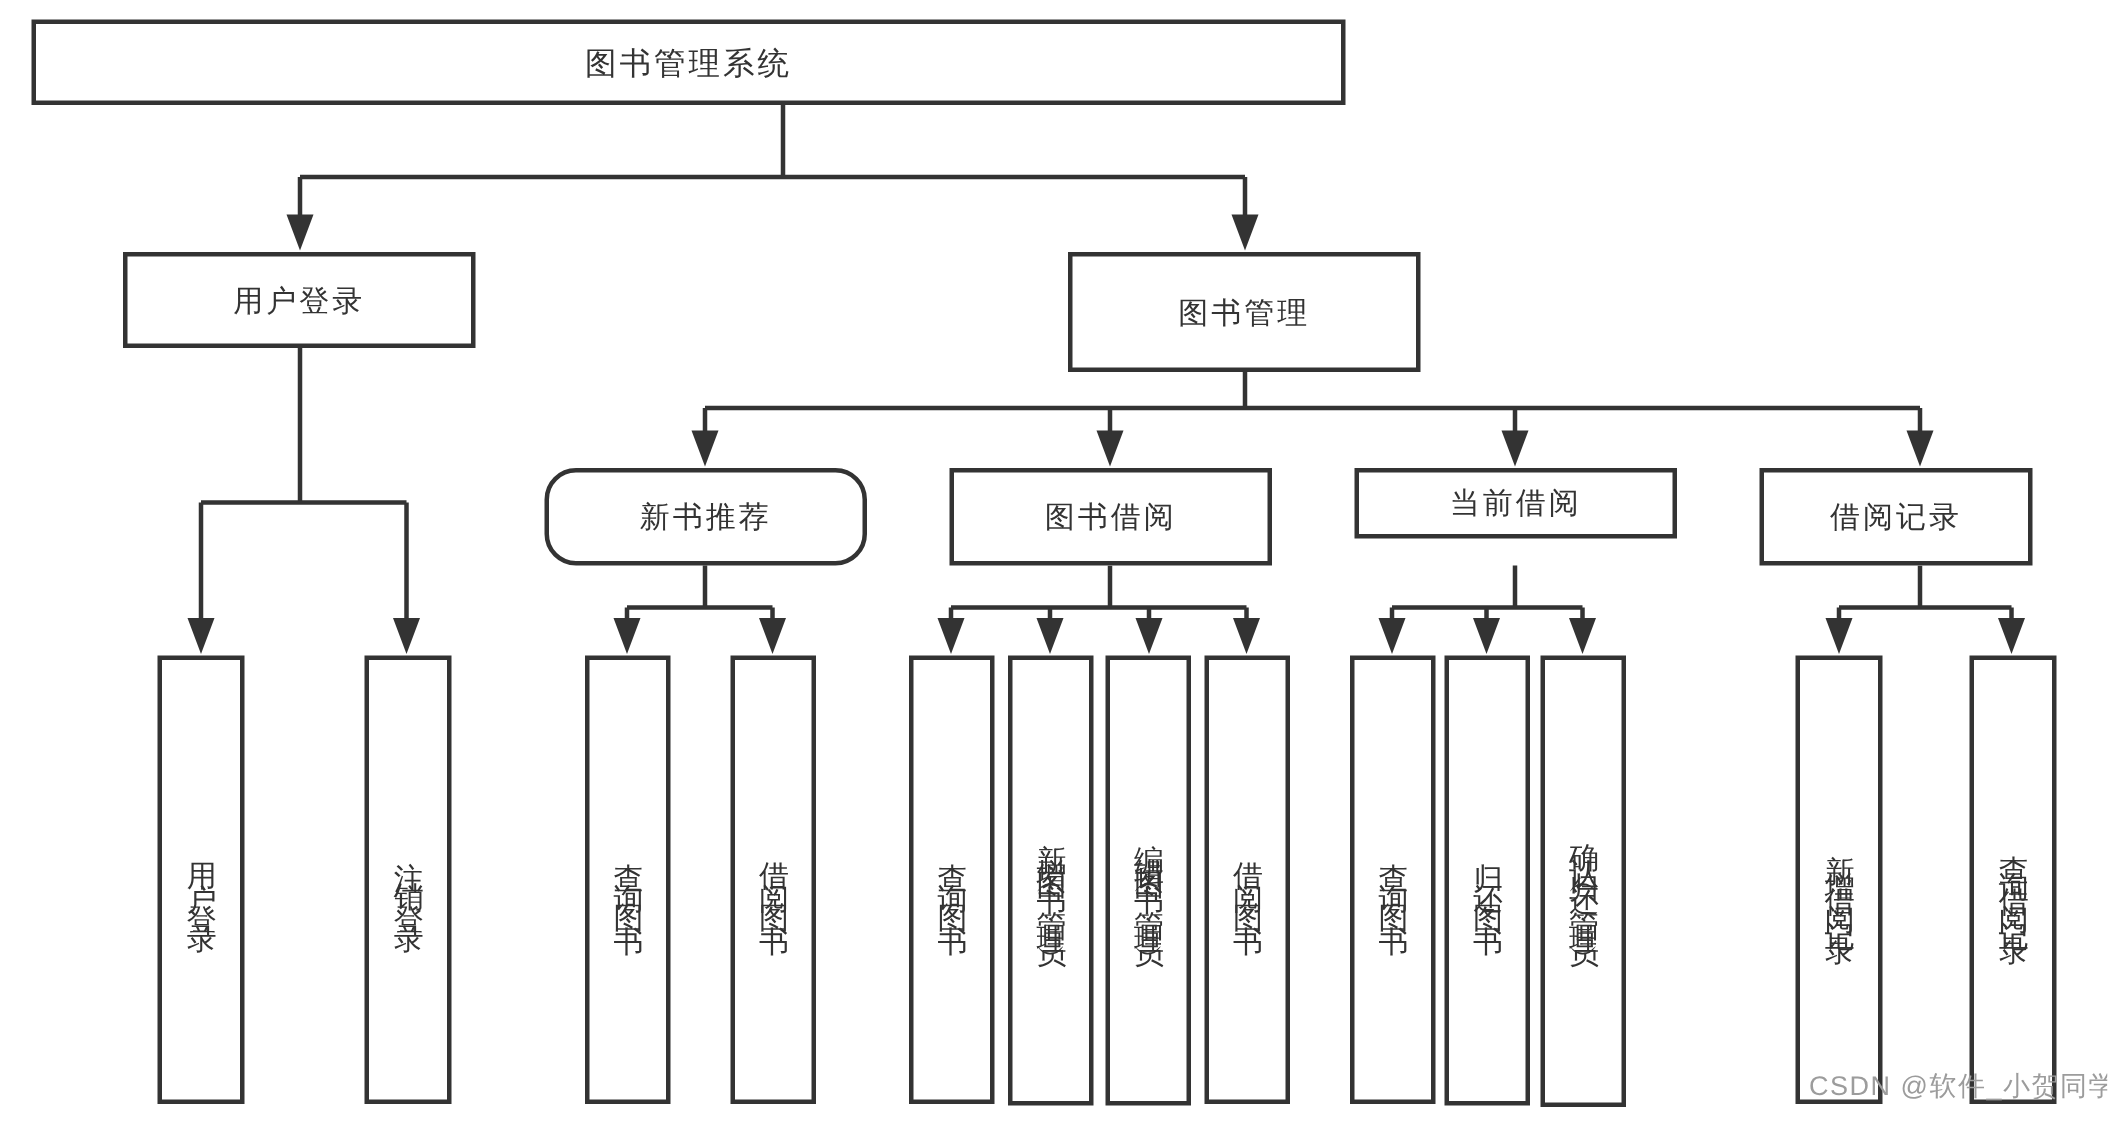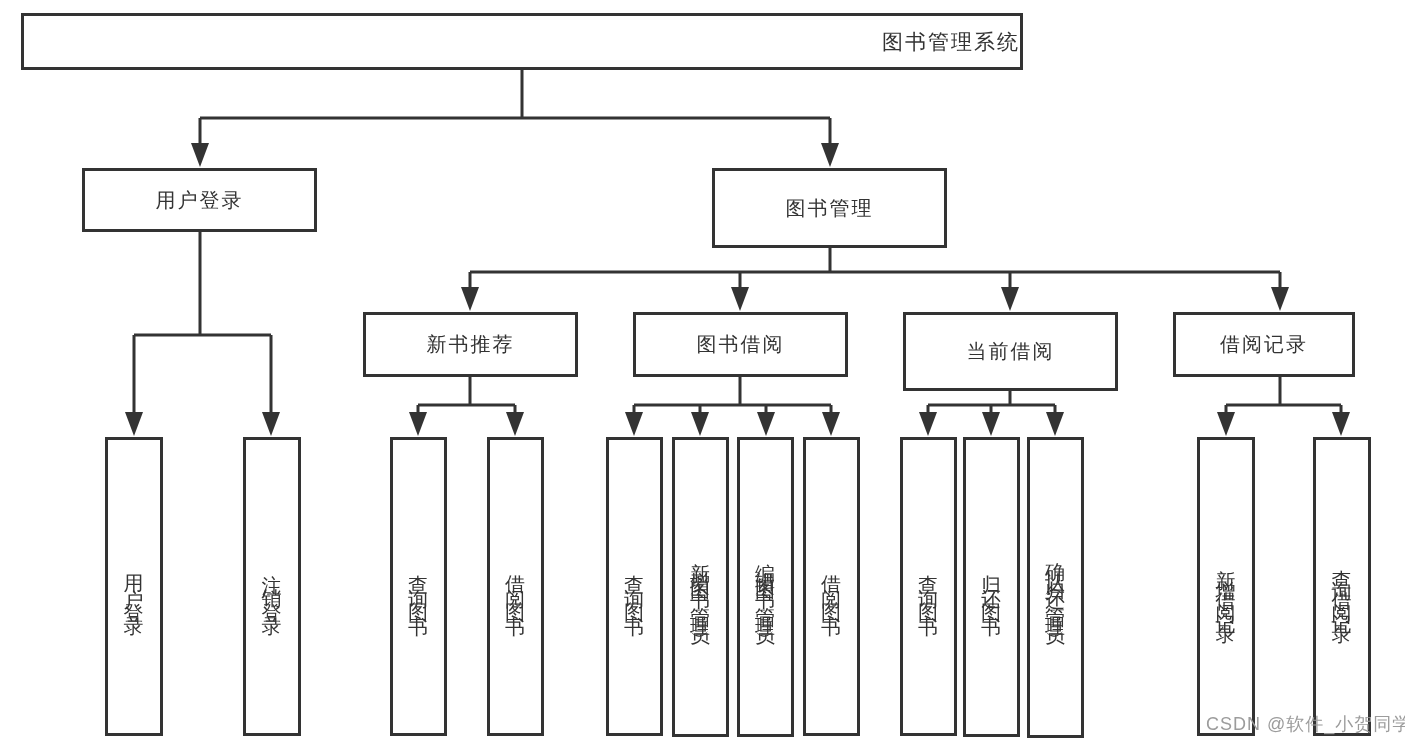--- a/index.html
+++ b/index.html
@@ -81,38 +81,38 @@
       <polygon points="766,436 757,412 775,412"></polygon>
       <polygon points="831,436 822,412 840,412"></polygon>
       <polygon points="928,436 919,412 937,412"></polygon>
       <polygon points="991,436 982,412 1000,412"></polygon>
       <polygon points="1055,436 1046,412 1064,412"></polygon>
       <polygon points="1226,436 1217,412 1235,412"></polygon>
       <polygon points="1341,436 1332,412 1350,412"></polygon>
     </g>
   </svg>
 
-  <div class="node hbox root-box" style="left:21px; top:13px; width:1002px; height:57px;justify-content:flex-end;">
+  <div class="node hbox root-box" style="left:21px; top:13px; width:876px; height:57px;">
     <span>图书管理系统</span>
   </div>
 
   <div class="node hbox" style="left:82px; top:168px; width:235px; height:64px;">
     <span>用户登录</span>
   </div>
   <div class="node hbox" style="left:712px; top:168px; width:235px; height:80px;">
     <span>图书管理</span>
   </div>
 
-  <div class="node hbox" style="left:363px; top:312px; width:215px; height:65px;">
+  <div class="node hbox" style="left:363px; top:312px; width:215px; height:65px;border-radius:21px;">
     <span>新书推荐</span>
   </div>
   <div class="node hbox" style="left:633px; top:312px; width:215px; height:65px;">
     <span>图书借阅</span>
   </div>
-  <div class="node hbox" style="left:903px; top:312px; width:215px; height:79px;">
+  <div class="node hbox" style="left:903px; top:312px; width:215px; height:47px;">
     <span>当前借阅</span>
   </div>
   <div class="node hbox" style="left:1173px; top:312px; width:182px; height:65px;">
     <span>借阅记录</span>
   </div>
 
   <div class="node vbox short" style="left:105px; top:437px; width:58px; height:299px;">
     <span>用户登录</span>
   </div>
   <div class="node vbox short" style="left:243px; top:437px; width:58px; height:299px;">

